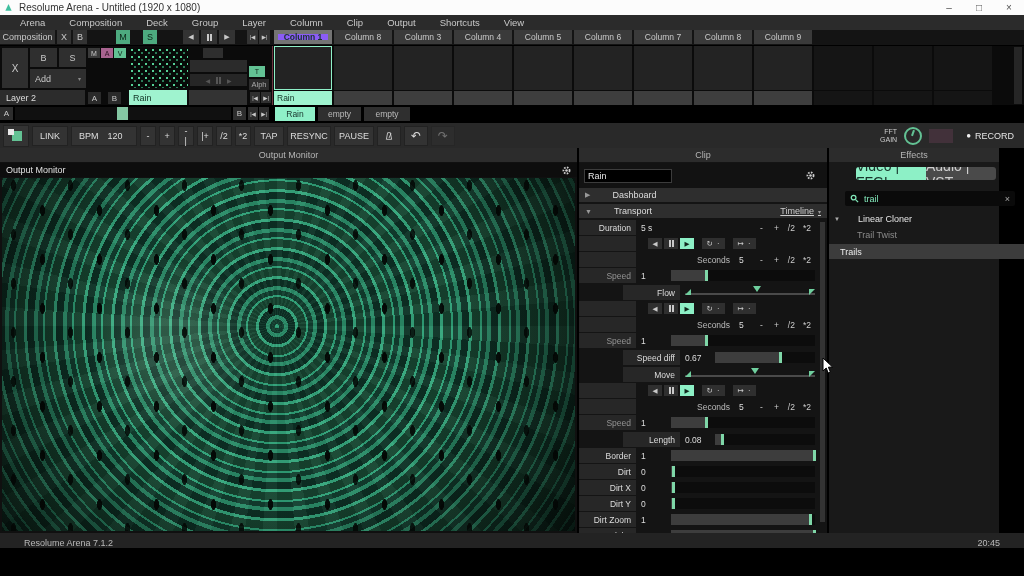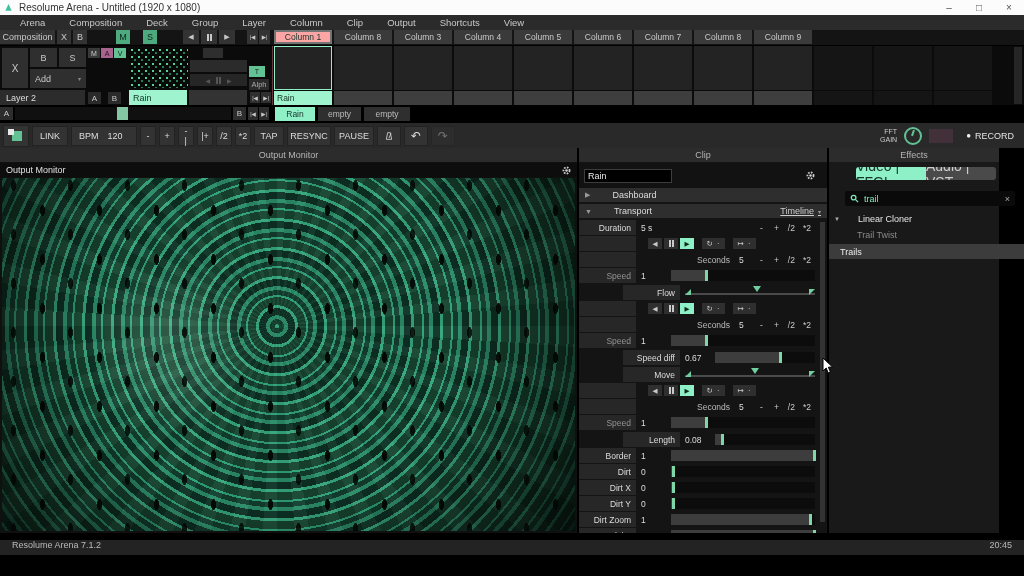--- a/index.html
+++ b/index.html
@@ -19,21 +19,21 @@
   
   #menubar{left:0;top:15px;width:1024px;height:15px;background:#2b2b2b;display:flex;align-items:center;padding-left:8px;box-sizing:border-box;}
   .menu-item{padding:0 12px;font-size:9.5px;color:#c9c9c9;}
 
   
   #comp-row{left:0;top:30px;width:1024px;height:15px;background:#141414;}
   #comp-row .hbtn{position:absolute;top:0;height:14px;background:#333;color:#c9c9c9;font-size:9px;display:flex;align-items:center;justify-content:center;}
   .greenbtn{background:#4daa7f !important;color:#0d2418 !important;}
   #column-tabs{position:absolute;left:274px;top:0;display:flex;gap:2px;}
   .col-tab{width:58px;height:14px;background:#3a3a3a;color:#c9c9c9;font-size:8.5px;display:flex;align-items:center;justify-content:center;}
-  .col-tab.active{background:#fca5a5;color:#17332a;border:2px solid #737373;box-sizing:border-box;font-weight:normal;}
+  .col-tab.active{background:#8b5cf6;color:#17332a;border:4px solid #737373;box-sizing:border-box;font-weight:bold;}
   .pbars{display:inline-block;width:5px;height:7px;border-left:2px solid #c9c9c9;border-right:2px solid #c9c9c9;box-sizing:border-box;}
 
   
   #clip-grid{left:0;top:46px;width:1024px;height:59px;background:#0b0b0b;}
   #clip-grid .lbtn{position:absolute;background:#2f2f2f;color:#c9c9c9;display:flex;align-items:center;justify-content:center;}
   .rain-thumb{background-color:#070a08;background-image:
      radial-gradient(circle 1px at 2px 2px,#55d096 0 1px,transparent 1.5px),
      radial-gradient(circle 1px at 5px 5px,#2a7c57 0 1px,transparent 1.5px);
      background-size:7px 7px;}
   #active-col-line{left:272px;top:0;width:1px;height:59px;background:#6e3542;}
@@ -129,21 +129,21 @@
   .fx-tab.active{background:#8df0c6;color:#17332a;}
   .fx-tab.idle{background:#4a4a4a;color:#cfcfcf;}
   #fx-search{position:absolute;left:16px;top:43px;width:170px;height:15px;background:#0a0a0a;border-radius:2px;display:flex;align-items:center;padding:0 5px;box-sizing:border-box;gap:5px;}
   #fx-search input{flex:1;background:transparent;border:none;outline:none;color:#82e8ba;font-size:9px;font-family:inherit;padding:0;}
   #fx-clear{color:#aaa;font-size:9px;}
   #fx-group{position:absolute;left:5px;top:66px;display:flex;gap:18px;align-items:center;font-size:9px;color:#e5e5e5;}
   #fx-child{position:absolute;left:28px;top:82px;font-size:9px;color:#8a8a8a;}
   #fx-selected{position:absolute;left:0;top:96px;width:195px;height:15px;background:#3c3c3c;color:#ececec;font-size:9px;display:flex;align-items:center;padding-left:11px;box-sizing:border-box;}
 
   
-  #statusbar{left:0;top:533px;width:1024px;height:15px;background:#232323;display:flex;align-items:flex-start;font-size:9px;color:#b9b9b9;padding:0 12px;box-sizing:border-box;margin-top:7px;}
+  #statusbar{left:0;top:533px;width:1024px;height:15px;background:#232323;display:flex;align-items:flex-end;font-size:9px;color:#b9b9b9;padding:0 24px;box-sizing:border-box;}
   #status-right{margin-left:auto;}
 
   #cursor{left:822px;top:357px;width:12px;height:18px;}
   .gear-svg{display:block;}
 </style>
 </head>
 <body>
 
 <div id="screen">
 

